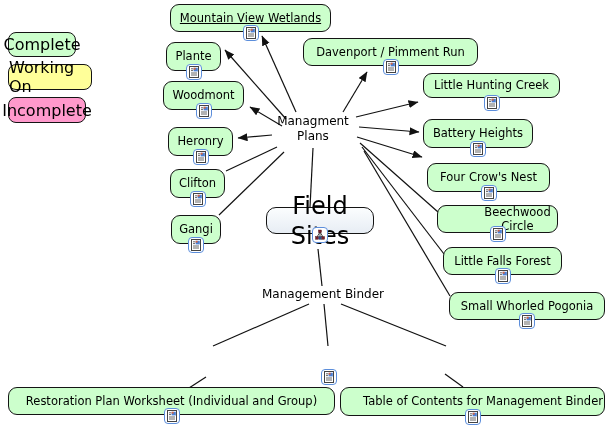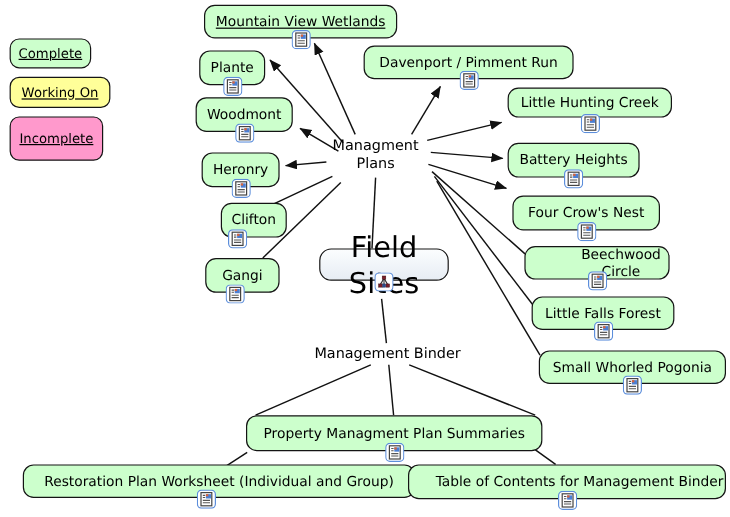--- a/index.html
+++ b/index.html
@@ -19,22 +19,22 @@
     border:1.2px solid #141414;border-radius:9px;
   }
   .root{
     background:linear-gradient(#fbfdfe,#e7edf4);
     border:1.4px solid #141414;border-radius:10px;
     font-size:24px;
   }
   .labelnode{background:transparent;border:none;font-size:12px;}
   .legend-box{
     position:absolute;display:flex;align-items:center;justify-content:center;
-    border:1.3px solid #141414;border-radius:8px;font-size:11px;color:#000;
-    box-sizing:border-box;z-index:2;text-decoration:underline;
+    border:1.3px solid #141414;border-radius:8px;font-size:16px;color:#000;
+    box-sizing:border-box;z-index:2;
   }
   .icon{position:absolute;width:16px;height:16px;z-index:3;}
   .icon svg{display:block;}
   .edge{stroke:var(--line-color,#111);stroke-width:1.2;}
 </style>
 </head>
 <body>
 
 <div id="stage">
   <svg id="edge-layer" width="608" height="431">
@@ -217,60 +217,59 @@
           <rect x="0.5" y="0.5" width="15" height="15" rx="3.5" fill="#ffffff" stroke="#5c8edb"></rect>
           <rect x="3.5" y="2.5" width="9" height="11" fill="#ffffff" stroke="#444"></rect>
           <rect x="7.6" y="3.8" width="4.2" height="3.6" fill="#4a7fd4"></rect>
           <rect x="7.6" y="3.8" width="2" height="1.8" fill="#d9643a"></rect>
           <line x1="5" y1="4.8" x2="7" y2="4.8" stroke="#555" stroke-width="0.9"></line>
           <line x1="5" y1="6.6" x2="7" y2="6.6" stroke="#555" stroke-width="0.9"></line>
           <line x1="5" y1="9" x2="11" y2="9" stroke="#555" stroke-width="0.9"></line>
           <line x1="5" y1="11" x2="11" y2="11" stroke="#555" stroke-width="0.9"></line>
         </svg>
       </div>
-      <div class="node site" style="left: 184px; top: 169px; width: 55px; height: 29px;">Clifton</div>
+      <div class="node site" style="left: 170px; top: 169px; width: 55px; height: 29px;">Clifton</div>
       <div class="icon" style="left: 189.5px; top: 191px;">
         <svg width="16" height="16" viewBox="0 0 16 16">
           <rect x="0.5" y="0.5" width="15" height="15" rx="3.5" fill="#ffffff" stroke="#5c8edb"></rect>
           <rect x="3.5" y="2.5" width="9" height="11" fill="#ffffff" stroke="#444"></rect>
           <rect x="7.6" y="3.8" width="4.2" height="3.6" fill="#4a7fd4"></rect>
           <rect x="7.6" y="3.8" width="2" height="1.8" fill="#d9643a"></rect>
           <line x1="5" y1="4.8" x2="7" y2="4.8" stroke="#555" stroke-width="0.9"></line>
           <line x1="5" y1="6.6" x2="7" y2="6.6" stroke="#555" stroke-width="0.9"></line>
           <line x1="5" y1="9" x2="11" y2="9" stroke="#555" stroke-width="0.9"></line>
           <line x1="5" y1="11" x2="11" y2="11" stroke="#555" stroke-width="0.9"></line>
         </svg>
       </div>
-      <div class="node site" style="left: 171px; top: 215px; width: 62px; height: 29px;">Gangi</div>
+      <div class="node site" style="left: 171px; top: 215px; width: 50px; height: 29px;">Gangi</div>
       <div class="icon" style="left: 188px; top: 237px;">
         <svg width="16" height="16" viewBox="0 0 16 16">
           <rect x="0.5" y="0.5" width="15" height="15" rx="3.5" fill="#ffffff" stroke="#5c8edb"></rect>
           <rect x="3.5" y="2.5" width="9" height="11" fill="#ffffff" stroke="#444"></rect>
           <rect x="7.6" y="3.8" width="4.2" height="3.6" fill="#4a7fd4"></rect>
           <rect x="7.6" y="3.8" width="2" height="1.8" fill="#d9643a"></rect>
           <line x1="5" y1="4.8" x2="7" y2="4.8" stroke="#555" stroke-width="0.9"></line>
           <line x1="5" y1="6.6" x2="7" y2="6.6" stroke="#555" stroke-width="0.9"></line>
           <line x1="5" y1="9" x2="11" y2="9" stroke="#555" stroke-width="0.9"></line>
           <line x1="5" y1="11" x2="11" y2="11" stroke="#555" stroke-width="0.9"></line>
         </svg>
       </div>
-      <div class="node site" style="left: 205px; top: 346px; width: 247px; height: 30px;">Property Managment Plan Summaries</div>
       <div class="icon" style="left: 320.5px; top: 369px;">
         <svg width="16" height="16" viewBox="0 0 16 16">
           <rect x="0.5" y="0.5" width="15" height="15" rx="3.5" fill="#ffffff" stroke="#5c8edb"></rect>
           <rect x="3.5" y="2.5" width="9" height="11" fill="#ffffff" stroke="#444"></rect>
           <rect x="7.6" y="3.8" width="4.2" height="3.6" fill="#4a7fd4"></rect>
           <rect x="7.6" y="3.8" width="2" height="1.8" fill="#d9643a"></rect>
           <line x1="5" y1="4.8" x2="7" y2="4.8" stroke="#555" stroke-width="0.9"></line>
           <line x1="5" y1="6.6" x2="7" y2="6.6" stroke="#555" stroke-width="0.9"></line>
           <line x1="5" y1="9" x2="11" y2="9" stroke="#555" stroke-width="0.9"></line>
           <line x1="5" y1="11" x2="11" y2="11" stroke="#555" stroke-width="0.9"></line>
         </svg>
       </div>
-      <div class="node site" style="left: 8px; top: 387px; width: 327px; height: 28px; margin-left: 11px;">Restoration Plan Worksheet (Individual and Group)</div>
+      <div class="node site" style="left: 8px; top: 387px; width: 327px; height: 28px;">Restoration Plan Worksheet (Individual and Group)</div>
       <div class="icon" style="left: 163.5px; top: 408px;">
         <svg width="16" height="16" viewBox="0 0 16 16">
           <rect x="0.5" y="0.5" width="15" height="15" rx="3.5" fill="#ffffff" stroke="#5c8edb"></rect>
           <rect x="3.5" y="2.5" width="9" height="11" fill="#ffffff" stroke="#444"></rect>
           <rect x="7.6" y="3.8" width="4.2" height="3.6" fill="#4a7fd4"></rect>
           <rect x="7.6" y="3.8" width="2" height="1.8" fill="#d9643a"></rect>
           <line x1="5" y1="4.8" x2="7" y2="4.8" stroke="#555" stroke-width="0.9"></line>
           <line x1="5" y1="6.6" x2="7" y2="6.6" stroke="#555" stroke-width="0.9"></line>
           <line x1="5" y1="9" x2="11" y2="9" stroke="#555" stroke-width="0.9"></line>
           <line x1="5" y1="11" x2="11" y2="11" stroke="#555" stroke-width="0.9"></line>
@@ -284,15 +283,15 @@
           <rect x="7.6" y="3.8" width="4.2" height="3.6" fill="#4a7fd4"></rect>
           <rect x="7.6" y="3.8" width="2" height="1.8" fill="#d9643a"></rect>
           <line x1="5" y1="4.8" x2="7" y2="4.8" stroke="#555" stroke-width="0.9"></line>
           <line x1="5" y1="6.6" x2="7" y2="6.6" stroke="#555" stroke-width="0.9"></line>
           <line x1="5" y1="9" x2="11" y2="9" stroke="#555" stroke-width="0.9"></line>
           <line x1="5" y1="11" x2="11" y2="11" stroke="#555" stroke-width="0.9"></line>
         </svg>
       </div>
       <div class="legend-box" style="left: 8px; top: 32px; width: 68px; height: 25px; background: rgb(204, 255, 204);">Complete</div>
       <div class="legend-box" style="left: 8px; top: 64px; width: 84px; height: 26px; background: rgb(255, 255, 153);">Working On</div>
-      <div class="legend-box" style="left: 8px; top: 97px; width: 78px; height: 37px; background: rgb(255, 153, 204);">Incomplete</div>
+      <div class="legend-box" style="left: 8px; top: 97px; width: 78px; height: 26px; background: rgb(255, 153, 204);">Incomplete</div>
     </div>
 </div>
 
 </body></html>

